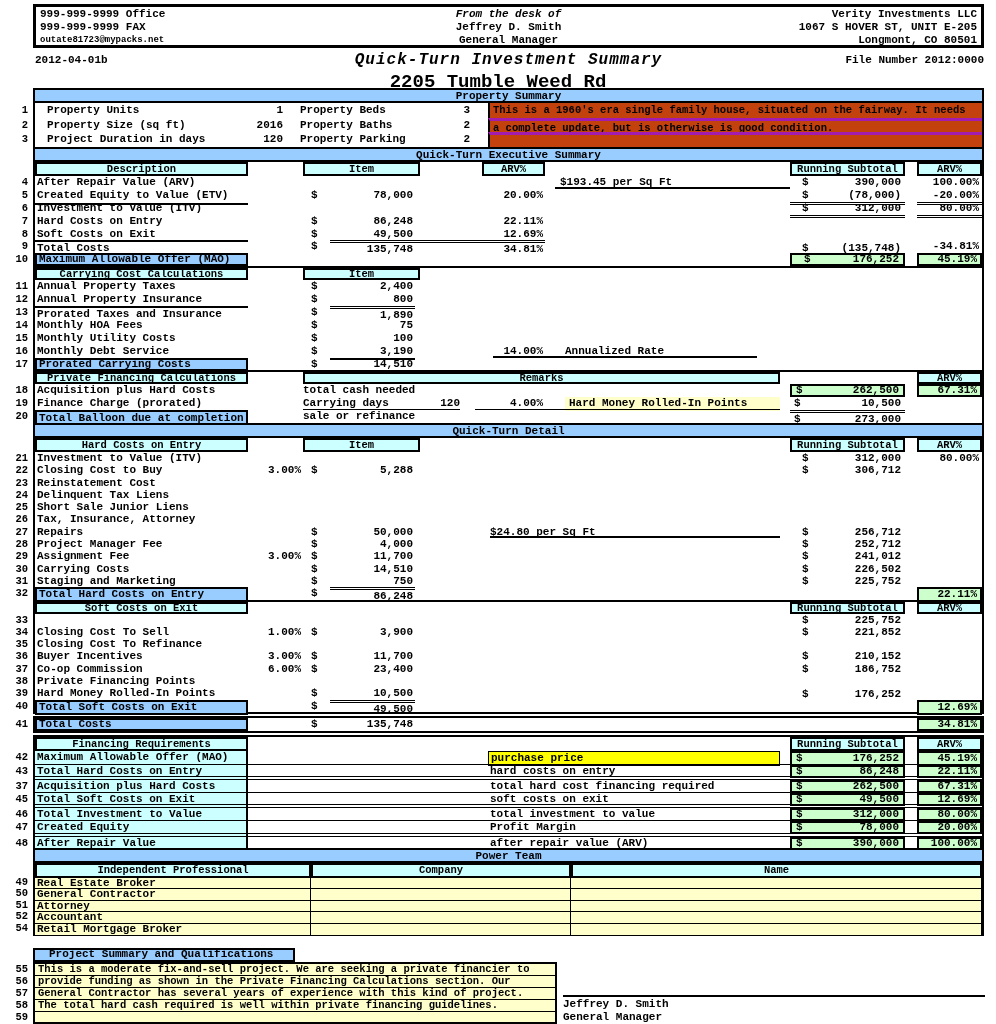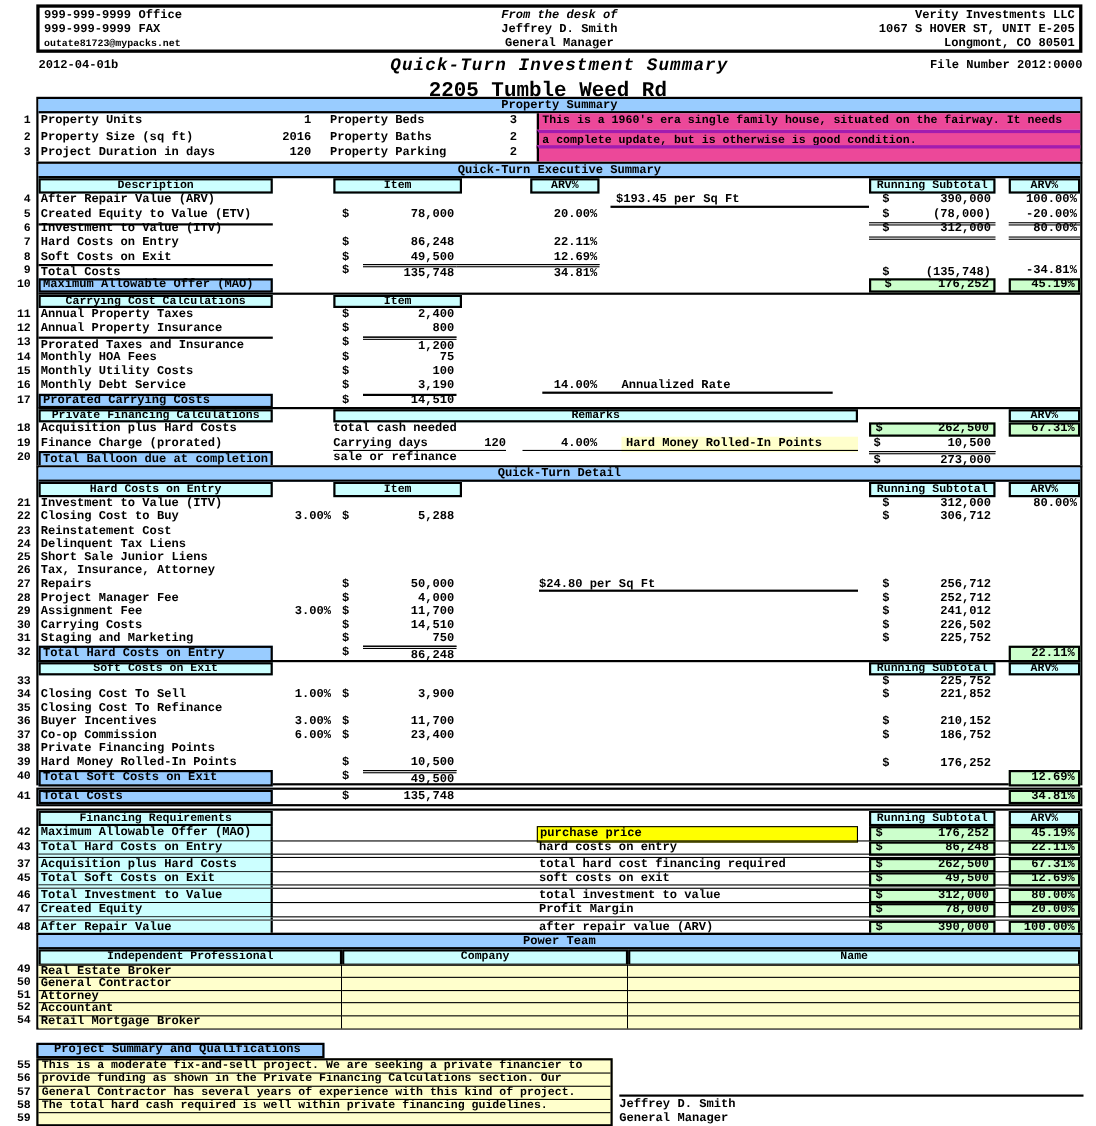--- a/index.html
+++ b/index.html
@@ -66,25 +66,25 @@
   
   .frq{grid-template-columns:213px 240px 292px 10px 115px 12px 65px}
   .frq .d{grid-column:1;padding-left:2px;background:#CCFFFF;border-right:2px solid #000;height:100%}
   .frq .lab{grid-column:3;padding-left:2px}
   .frq .rs{grid-column:5}
   .frq .a2{grid-column:7}
   .frq + .frq,.frqgap + .frq{border-top:1px solid #000}
   .frqgap{height:3px !important;border-top:1px solid #000}
   
   .prow{grid-template-columns:180px 68px 17px 135px 35px 18px 494px;height:14.7px;line-height:14.7px}
-  .prow .l1{grid-column:1;padding-left:2px}
+  .prow .l1{grid-column:1;padding-left:12px}
   .prow .v1{grid-column:2;text-align:right}
   .prow .l2{grid-column:4}
   .prow .v2{grid-column:5;text-align:right}
-  .prow .note{grid-column:7;background:#ec4899;border-left:2px solid #000;padding-left:3px;font-size:10.5px}
+  .prow .note{grid-column:7;background:#c2410c;border-left:2px solid #000;padding-left:3px;font-size:10.5px}
   .prow + .prow .note{border-top:3px solid #a21caf}
   
   .ptH{position:relative;display:grid;grid-template-columns:276px 260px 411px;height:13.5px;line-height:11px}
   .ptH .ptc{background:#CCFFFF;border:2px solid #000;text-align:center;font-size:10.5px}
   .ptr{grid-template-columns:276px 260px 411px}
   .ptr .ptc{background:#FFFFCC;border-right:1px solid #000;border-top:1px solid #000;padding-left:2px;height:100%}
   
   .rs{display:flex;justify-content:space-between;padding:0 4px;align-items:center}
   .a2{text-align:right;padding-right:3px}
   
@@ -262,21 +262,21 @@
   <div class="row fr">
       <span class="rn">12</span>
       <span class="d">Annual Property Insurance</span>
       <span class="ds">$</span>
       <span class="a u">800</span>
     </div>
   <div class="row fr">
       <span class="rn">13</span>
       <span class="d ht">Prorated Taxes and Insurance</span>
       <span class="ds">$</span>
-      <span class="a uut">1,200</span>
+      <span class="a uut">1,890</span>
     </div>
   <div class="row fr">
       <span class="rn">14</span>
       <span class="d">Monthly HOA Fees</span>
       <span class="ds">$</span>
       <span class="a">75</span>
     </div>
   <div class="row fr">
       <span class="rn">15</span>
       <span class="d">Monthly Utility Costs</span>

